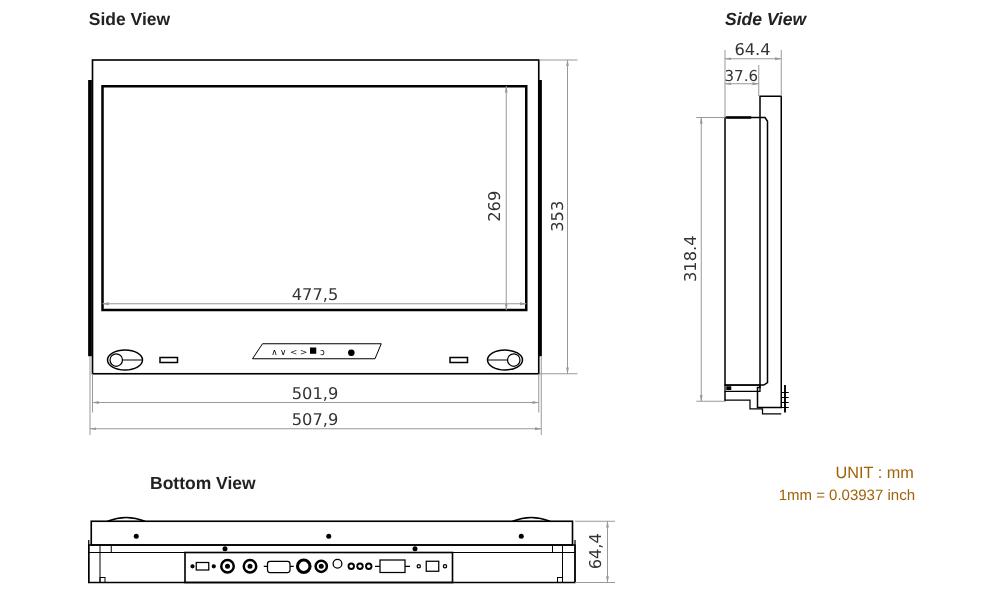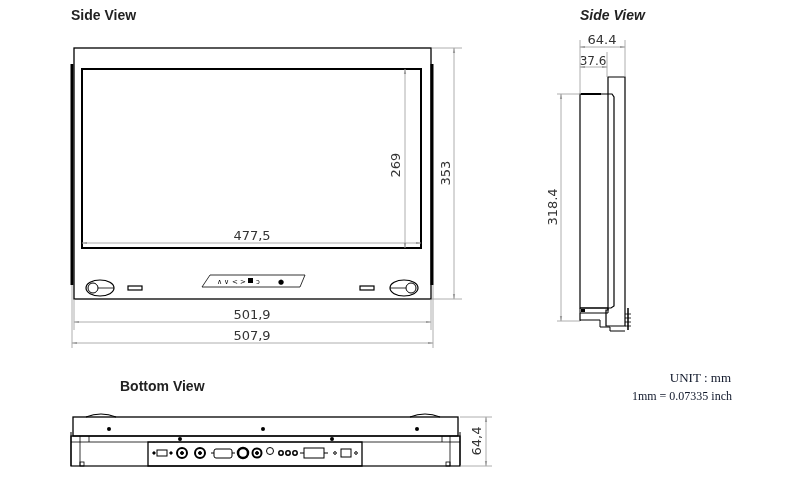--- a/index.html
+++ b/index.html
@@ -1,31 +1,31 @@
 <!DOCTYPE html>
 <html><head>
   <meta charset="utf-8">
   <style>
     html, body { margin: 0; padding: 0; background: #ffffff; }
     body { width: 800px; height: 483px; position: relative; overflow: hidden; font-family: "Liberation Sans", sans-serif; }
     .view-title { position: absolute; font-family: "Liberation Sans", sans-serif; font-weight: bold; font-size: 14px; color: #222; }
-    .unit-note { position: absolute; font-family: Liberation Serif, serif; color: #0f172a; text-align: right; }
+    .unit-note { position: absolute; font-family: Liberation Sans, sans-serif; color: #a16207; text-align: right; }
     svg { position: absolute; left: 0; top: 0; }
     .dim-text { font-family: "DejaVu Sans", sans-serif; font-size: 13px; fill: #333; }
     .dim-text-sm { font-family: "DejaVu Sans", sans-serif; font-size: 12px; fill: #333; }
   </style>
 </head>
 <body>
 
 <div class="view-title" style="left:71px; top:7px;">Side View</div>
 <div class="view-title" style="left:580px; top:7px;font-style:italic;">Side View</div>
 <div class="view-title" style="left:84px; top:378px;padding-left:36px;">Bottom View</div>
 
 <div class="unit-note" style="right:69px; top:370px; font-size:13px;">UNIT : mm</div>
-<div class="unit-note" style="right:68px; top:389px; font-size:12px;">1mm = 0.07335 inch</div>
+<div class="unit-note" style="right:68px; top:389px; font-size:12px;">1mm = 0.03937 inch</div>
 
 <svg width="800" height="483" viewBox="0 0 800 483">
   <defs>
     <marker id="arr" viewBox="0 0 10 10" refX="9" refY="5" markerWidth="7" markerHeight="7" orient="auto-start-reverse">
       <path d="M0,3 L10,5 L0,7 z" fill="#999"></path>
     </marker>
   </defs>
 
   <g>
 

